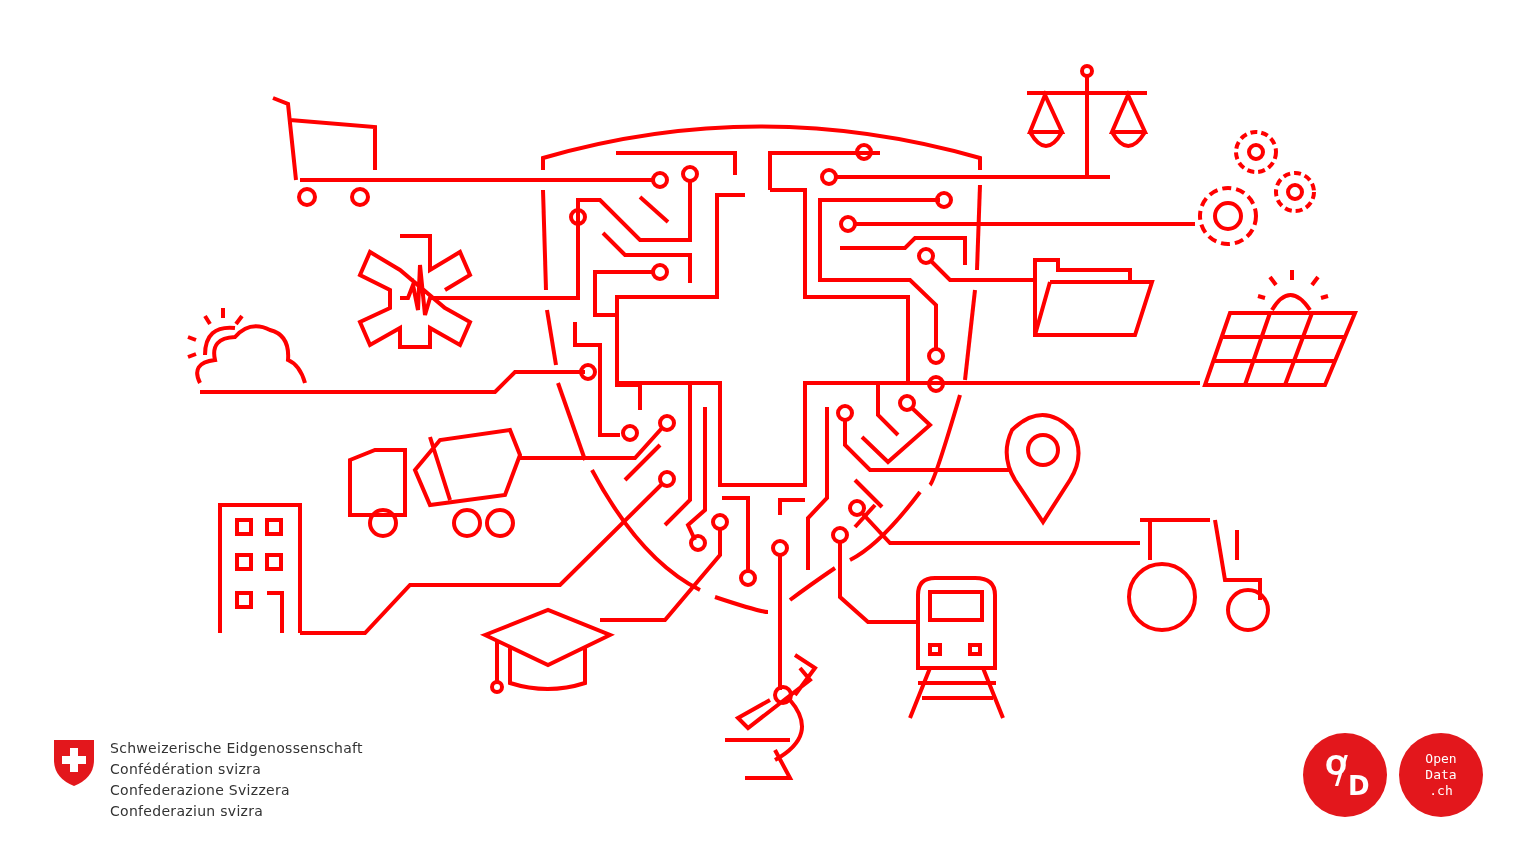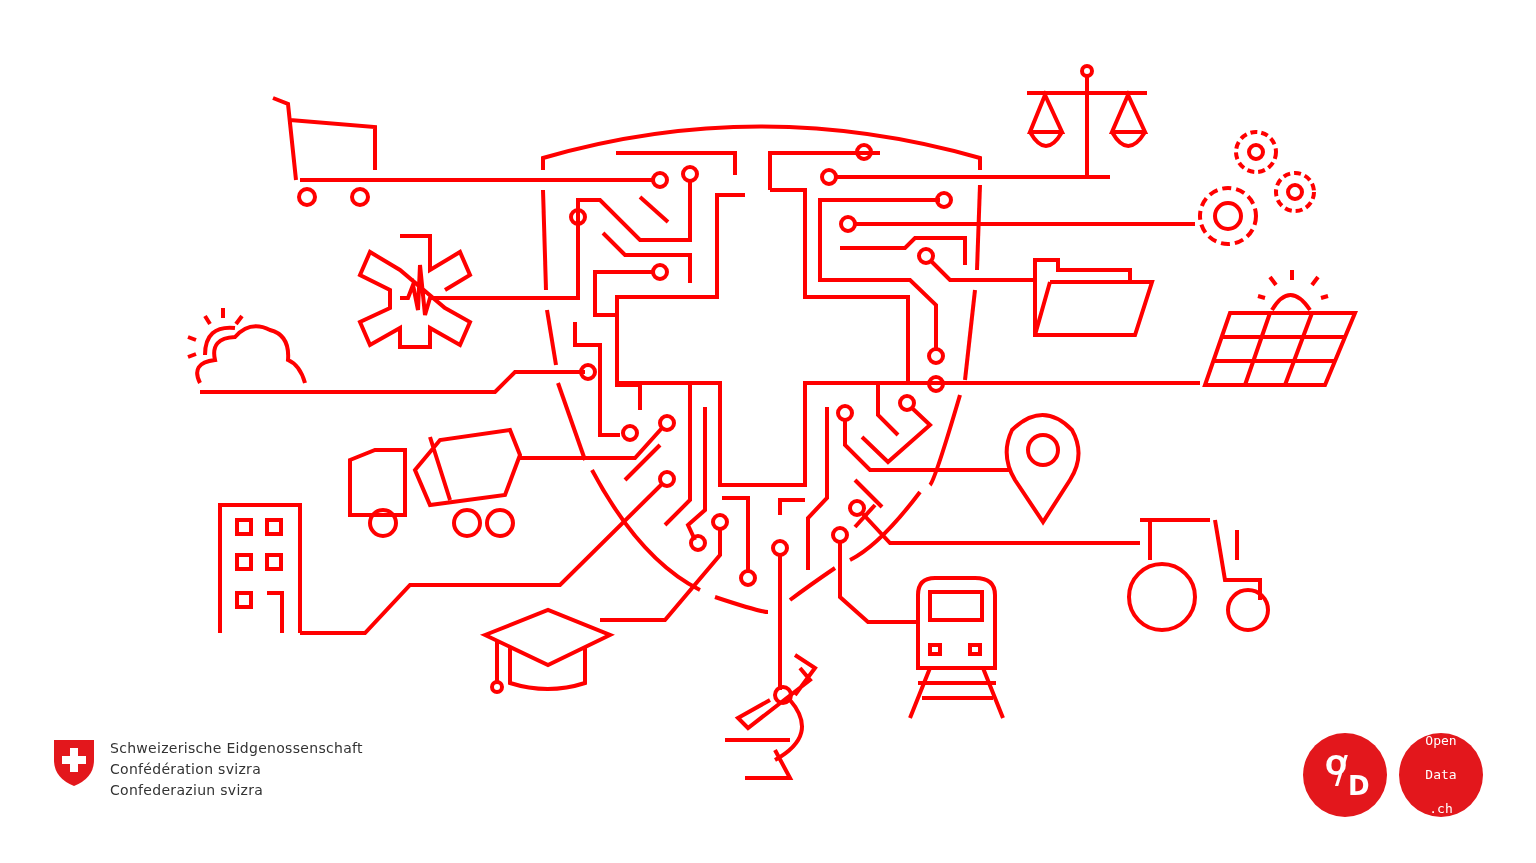--- a/index.html
+++ b/index.html
@@ -8,21 +8,21 @@
   #art *{fill:none;stroke:#ff0000;stroke-width:4;stroke-linejoin:miter;stroke-linecap:butt;}
   .fed{position:absolute;left:52px;top:738px;display:flex;align-items:flex-start;gap:14px;}
   .shield{width:44px;height:50px;}
   .fed-text{display:flex;flex-direction:column;font-size:14px;line-height:21px;color:#333;letter-spacing:0.3px;}
   .badge{position:absolute;top:733px;width:84px;height:84px;border-radius:50%;background:#e3171c;color:#fff;display:flex;align-items:center;justify-content:center;}
   .badge-od{left:1303px;}
   .badge-od span{font-family:"DejaVu Sans",sans-serif;font-size:26px;font-weight:bold;}
   .badge-od .o{position:absolute;left:22px;top:18px;}
   .badge-od .s{position:absolute;left:32px;top:14px;font-size:38px;font-weight:normal;}
   .badge-od .d{position:absolute;left:45px;top:38px;}
-  .badge-txt{left:1399px;flex-direction:column;font-family:"DejaVu Sans Mono","Liberation Mono",monospace;font-size:13px;line-height:16px;justify-content:space-between;}
+  .badge-txt{left:1399px;flex-direction:column;font-family:"DejaVu Sans Mono","Liberation Mono",monospace;font-size:13px;line-height:16px;}
 </style>
 </head>
 <body>
 
 <svg id="art" viewBox="0 0 1536 863">
 
   <g>
     <path d="M543 170 L543 158 Q760 95 980 158 L980 170"></path>
     <path d="M543 190 L546 290"></path>
       <path d="M547 310 L556 365"></path>
@@ -162,20 +162,21 @@
 </svg>
 
 <div class="fed">
   <svg class="shield" viewBox="0 0 44 50">
     <path d="M2 2 H42 V22 Q42 40 22 48 Q2 40 2 22 Z" fill="#e3171c"></path>
     <path d="M18 10 H26 V18 H34 V26 H26 V34 H18 V26 H10 V18 H18 Z" fill="#fff"></path>
   </svg>
   <div class="fed-text">
     <span>Schweizerische Eidgenossenschaft</span>
     <span>Confédération svizra</span>
+    <span>Confederazione Svizzera</span>
     <span>Confederaziun svizra</span>
   </div>
 </div>
 
 <div class="badge badge-od">
   <span class="o">O</span>
   <span class="s">/</span>
   <span class="d">D</span>
 </div>
 <div class="badge badge-txt">

